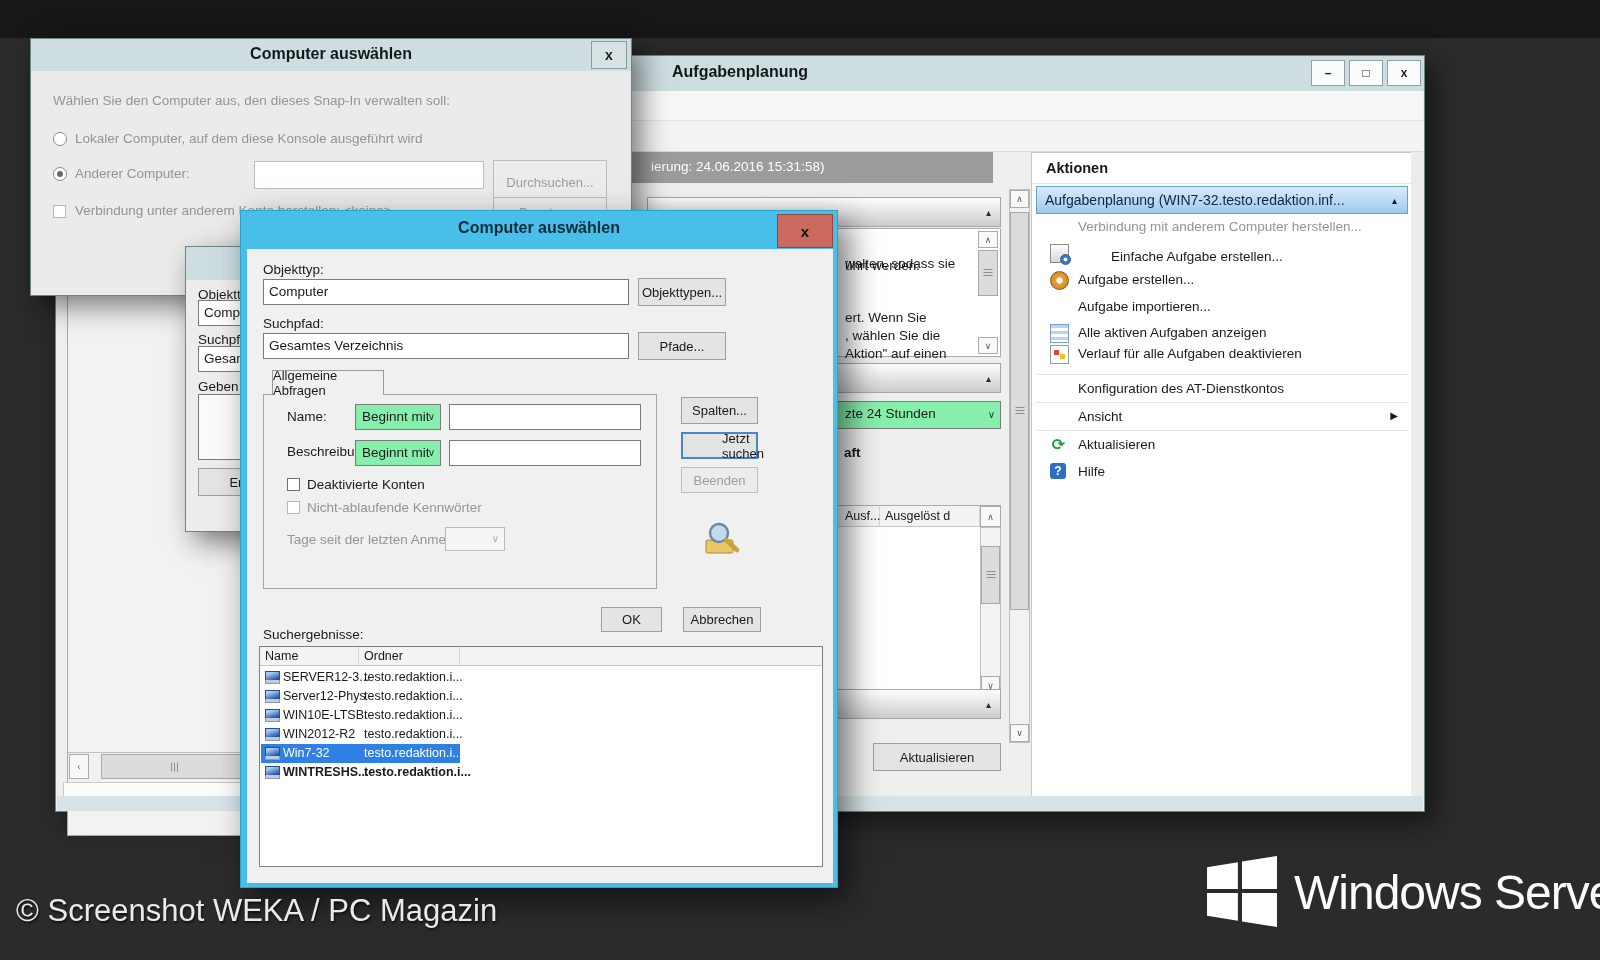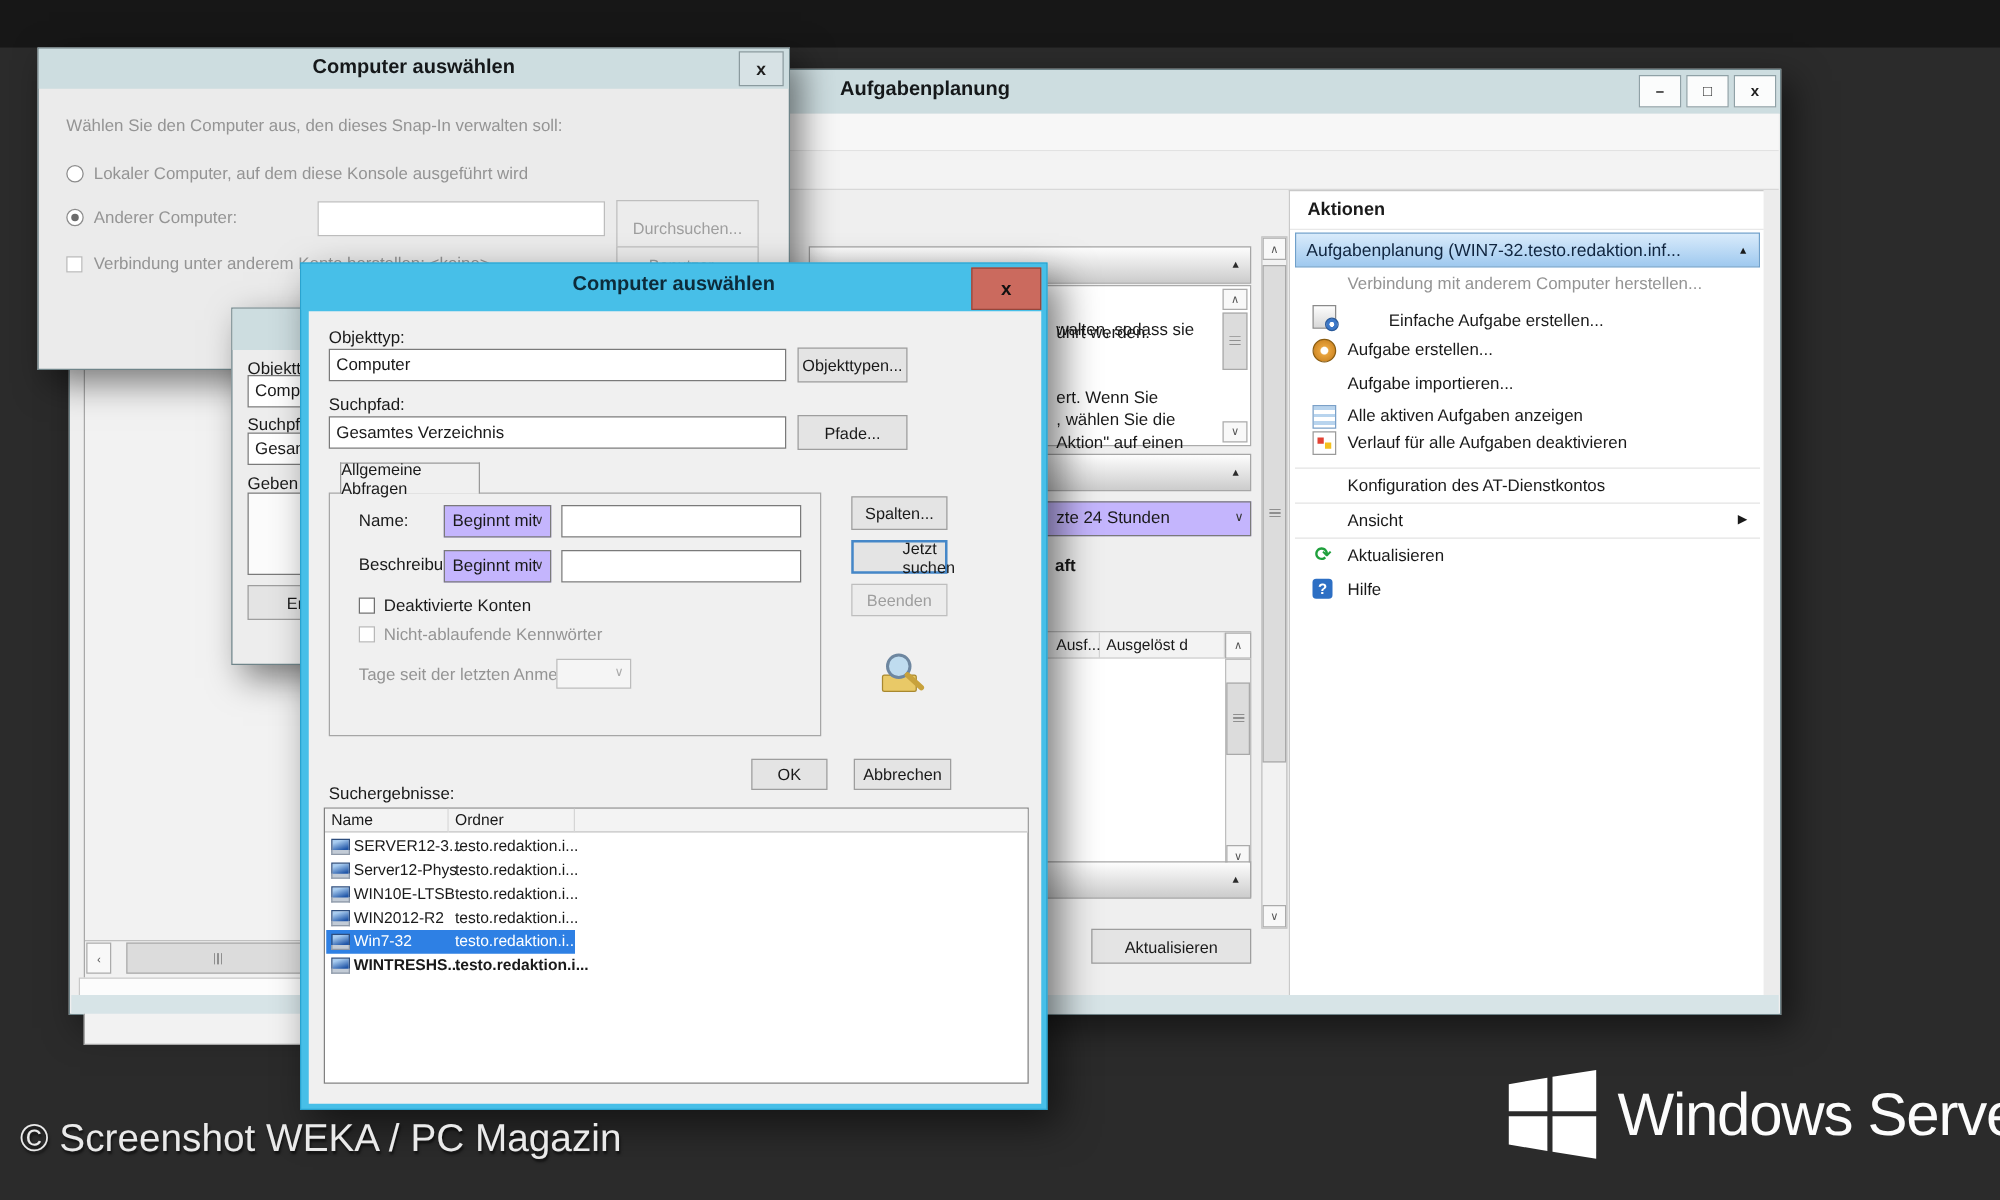--- a/index.html
+++ b/index.html
@@ -20,21 +20,21 @@
   .tf .v{position:absolute;left:5px;top:4px;white-space:nowrap;}
   input.tf{font:13.5px "Liberation Sans",sans-serif;padding:0 5px;outline:none;}
   .btn{background:#E4E4E4;border:1px solid #9E9E9E;display:flex;align-items:center;justify-content:center;font-size:13px;}
   .btn.dis{color:#9E9E9E;border-color:#BEBEBE;background:#ECECEC;}
   .btn.focus{border:2px solid #4587C8;}
   .cb{width:13px;height:13px;background:#fff;border:1px solid #707070;}
   .cb.dis{border-color:#B8B8B8;}
   .rad{width:14px;height:14px;background:#fff;border:1px solid #8C8C8C;border-radius:50%;}
   .rad.sel::after{content:"";position:absolute;left:3px;top:3px;width:6px;height:6px;border-radius:50%;background:#6B6B6B;}
   .gray{color:#949494;}
-  .dd{background:#c4b5fd;border:1px solid #7A7A7A;}
+  .dd{background:#86efac;border:1px solid #7A7A7A;}
   .dd .v{position:absolute;left:6px;top:4px;white-space:nowrap;}
   .dd .chev{position:absolute;right:5px;top:50%;transform:translateY(-55%);font-size:10px;color:#333;}
   .dd.dis{background:#F5F5F5;border-color:#BCBCBC;}
   .dd.dis .chev{color:#ABABAB;}
   
   .sech{background:linear-gradient(#FDFDFD,#CCCCCC);border:1px solid #A6A6A6;}
   .collapse{position:absolute;right:9px;top:50%;transform:translateY(-50%);font-size:10px;color:#2b2b2b;}
   .paneb{background:#FFFFFF;border:1px solid #ABABAB;}
   .frag{position:absolute;white-space:nowrap;}
   
@@ -97,20 +97,23 @@
 
     <div class="abs" style="left:11px;top:108px;width:552px;height:672px;background:#F2F2F2;border:1px solid #A8A8A8;"></div>
     <div class="abs" style="left:12px;top:696px;width:550px;height:28px;background:#F1F1F1;border-top:1px solid #C0C0C0;">
       <div class="abs sbtn" style="left:1px;top:1px;width:20px;height:25px;">
           <span>‹</span>
         </div>
       <div class="abs sthumb gh" style="left:33px;top:1px;width:148px;height:25px;"></div>
     </div>
     <div class="abs" style="left:7px;top:726px;width:570px;height:18px;background:#FCFCFC;border:1px solid #C8C8C8;"></div>
 
+    <div class="abs" style="left:569px;top:96px;width:368px;height:31px;background:#9C9C9C;">
+      <span class="abs nowrap" style="left:26px;top:7px;color:#fff;">ierung: 24.06.2016 15:31:58)</span>
+    </div>
 
     <div class="abs sech" style="left:591px;top:141px;width:354px;height:30px;">
       <span class="collapse">▴</span>
     </div>
     <div class="abs paneb" style="left:591px;top:172px;width:354px;height:129px;">
       <span class="frag" style="left:197px;top:9px;margin-top:18px;">walten, sodass sie</span>
       <span class="frag" style="left:197px;top:29px;">ührt werden.</span>
       <span class="frag" style="left:197px;top:81px;">ert. Wenn Sie</span>
       <span class="frag" style="left:197px;top:99px;">, wählen Sie die</span>
       <span class="frag" style="left:197px;top:117px;">Aktion" auf einen</span>

